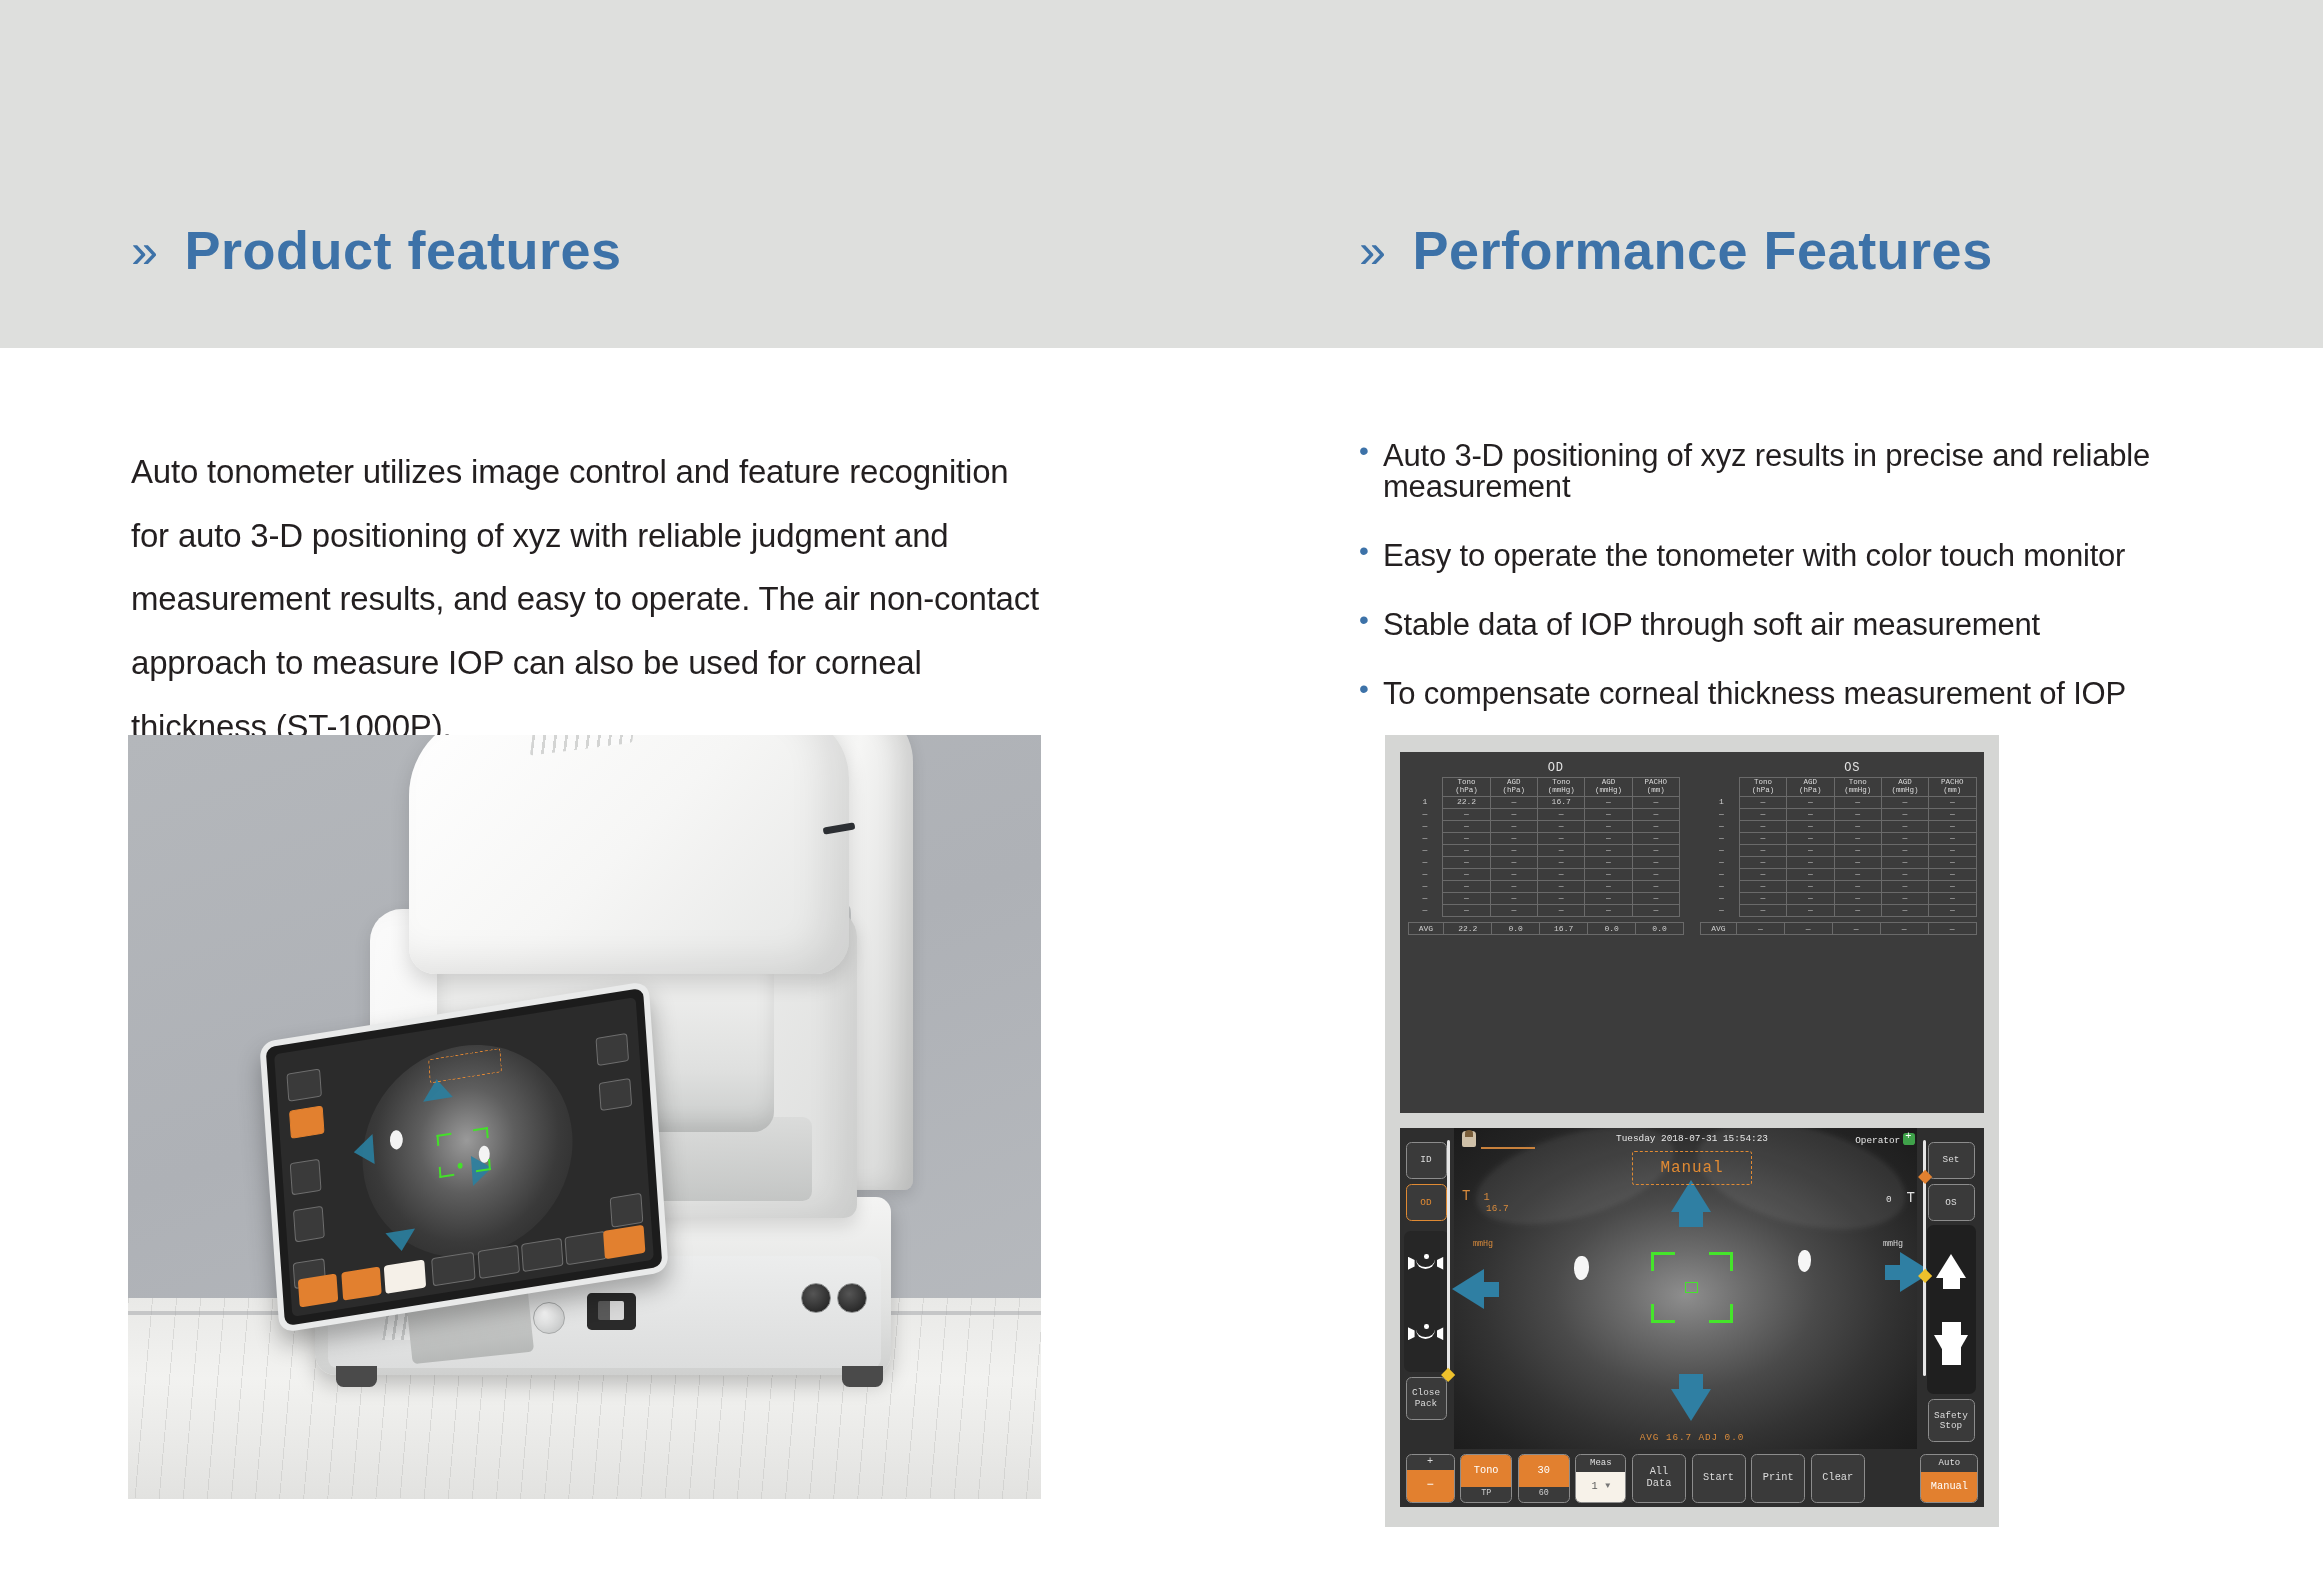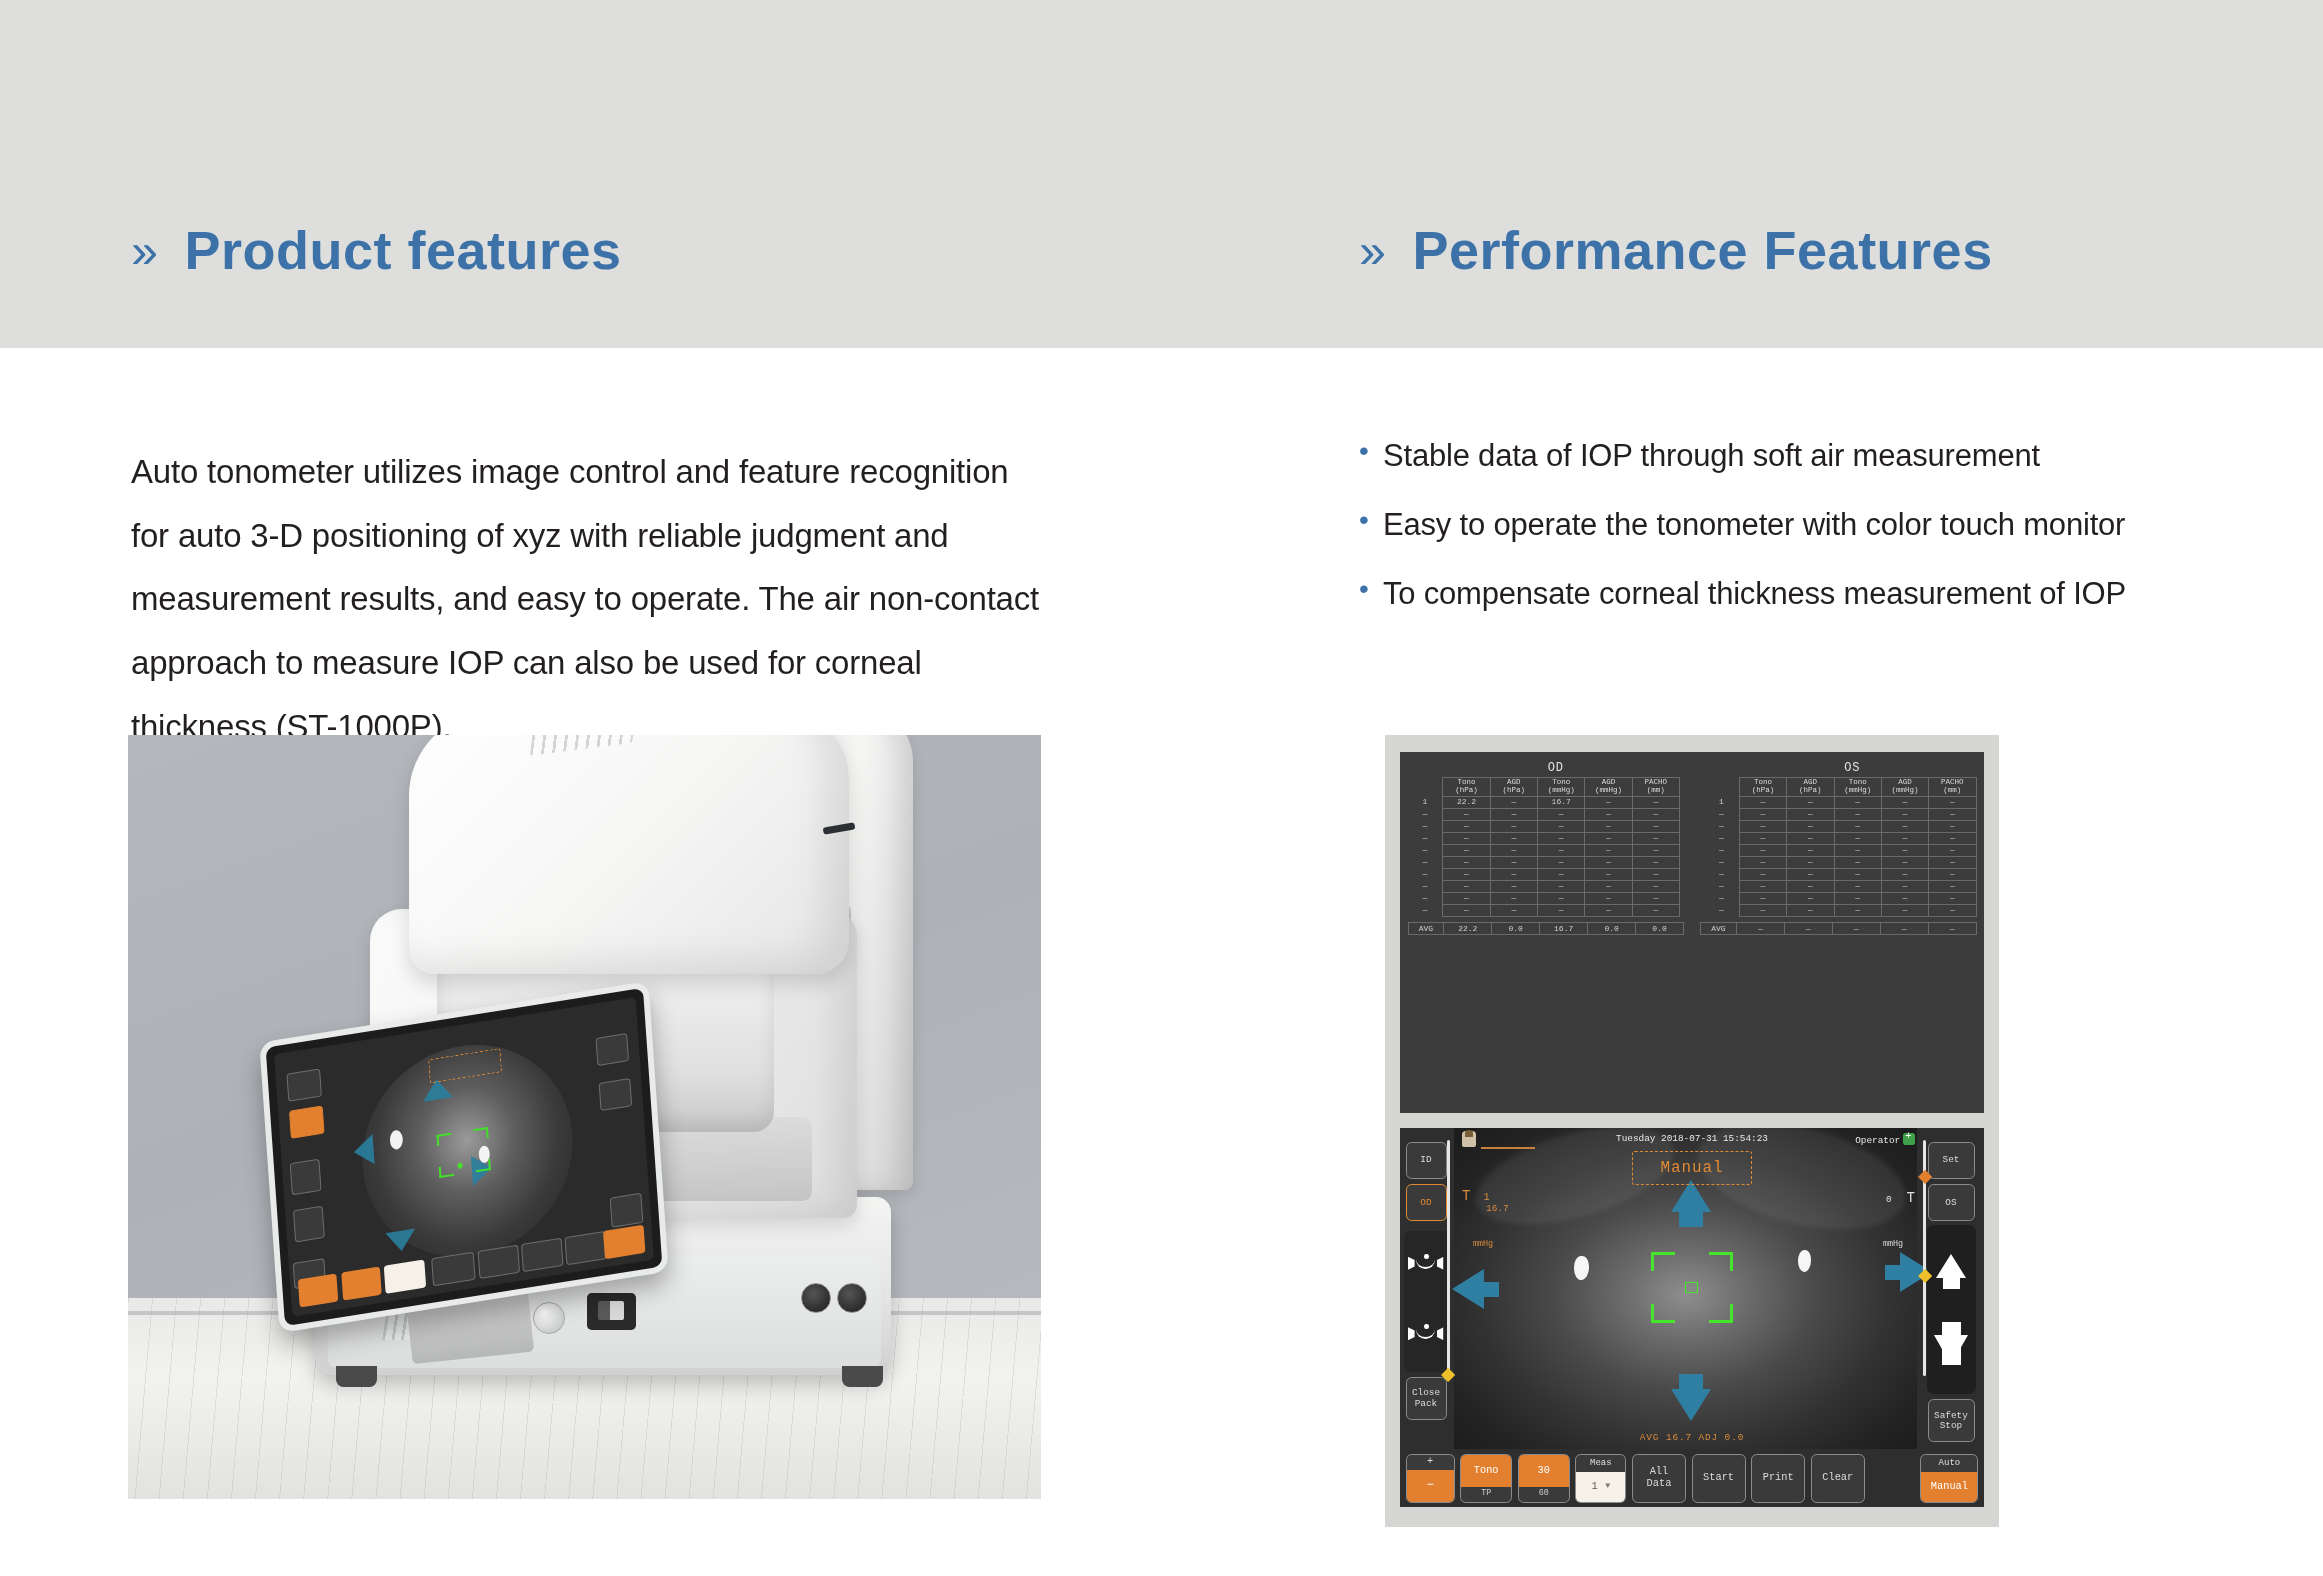--- a/index.html
+++ b/index.html
@@ -318,22 +318,23 @@
     <span class="chev">››</span>
     <span class="htxt">Performance Features</span>
   </div>
 
   <div class="col-left">
     <p class="para">Auto tonometer utilizes image control and feature recognition for auto 3-D positioning of xyz with reliable judgment and measurement results, and easy to operate. The air non-contact approach to measure IOP can also be used for corneal thickness (ST-1000P).</p>
   </div>
 
   <div class="col-right">
     <ul class="bullets">
+      <li>Auto 3-D positioning of xyz results in precise and reliable measurement</li>
+      <li>Easy to operate the tonometer with color touch monitor</li>
       <li>Stable data of IOP through soft air measurement</li>
-      <li>Easy to operate the tonometer with color touch monitor</li>
       <li>To compensate corneal thickness measurement of IOP</li>
     </ul>
   </div>
 
   <div class="photo">
     <div class="bench"></div>
     <div class="bench-lines"></div>
     <div class="bench-edge"></div>
 
     <div class="dev-arm"></div>

